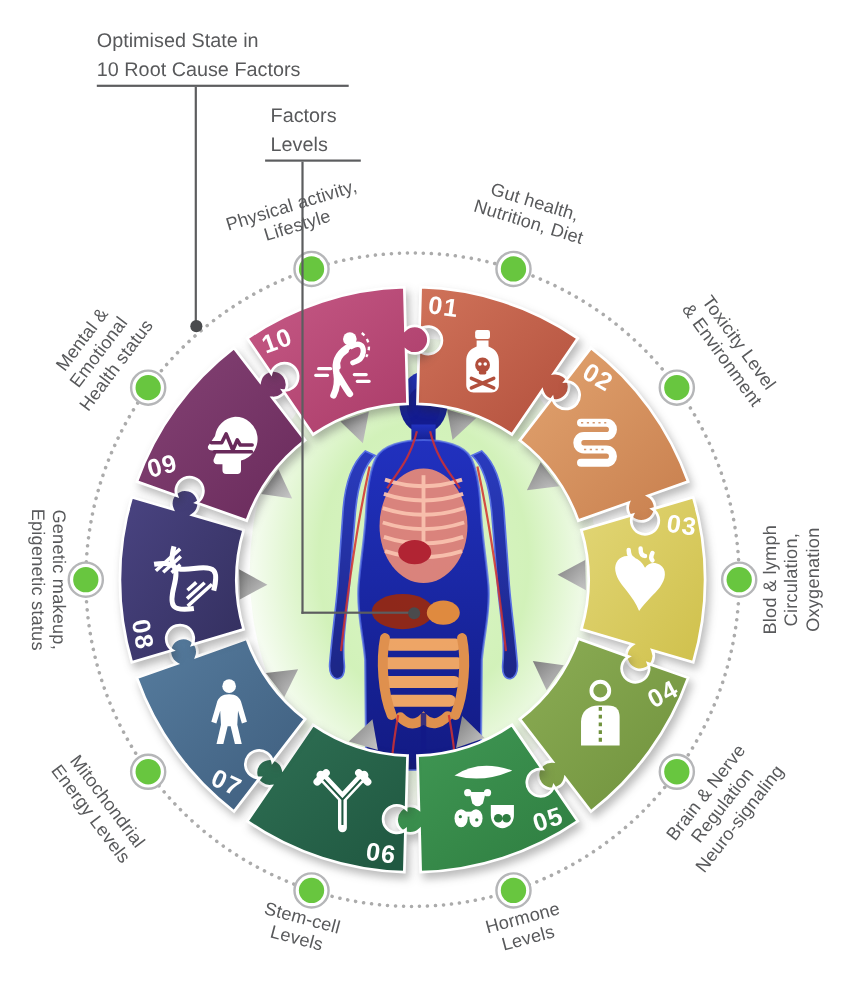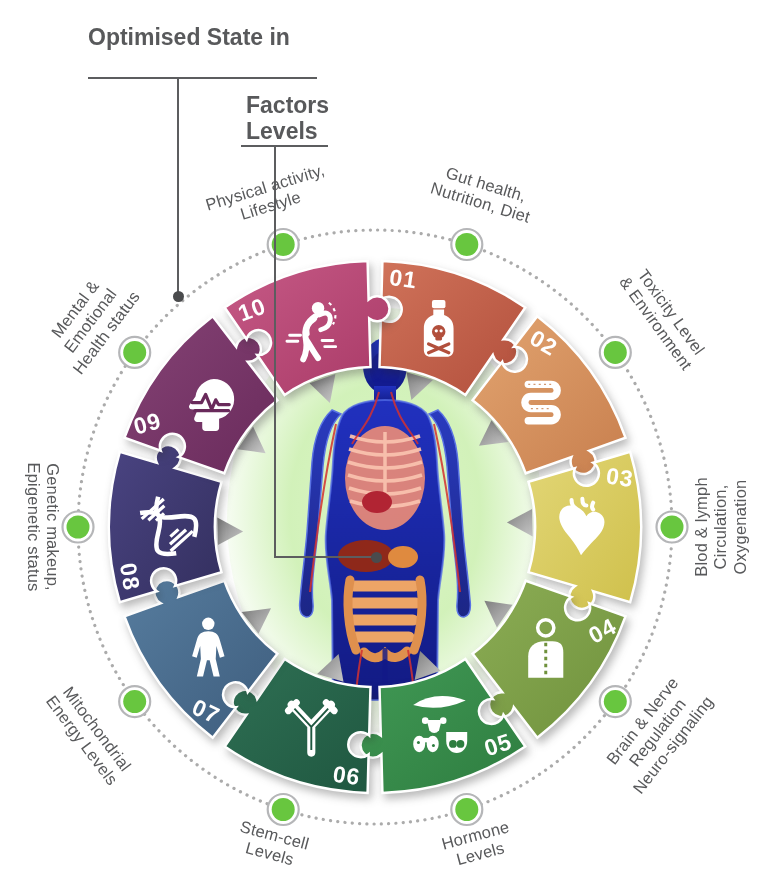--- a/index.html
+++ b/index.html
@@ -5,21 +5,21 @@
   html,body{margin:0;padding:0;background:#fff;}
   .stage{position:relative;width:770px;height:895px;background:#fff;overflow:hidden;
          font-family:"Liberation Sans",sans-serif;}
   .stage svg{position:absolute;left:0;top:0;}
   .piece{stroke:#fff;stroke-width:2.5;filter:drop-shadow(3px 5px 4px rgba(40,40,40,.32));}
   .piece-num{fill:#ffffff;font-family:"Liberation Sans",sans-serif;font-weight:700;
              font-size:23px;letter-spacing:1px;}
   .seg-label{position:absolute;color:#58595b;font-size:16.5px;line-height:1.18;
              text-align:center;white-space:nowrap;letter-spacing:.2px;}
   .seg-label span{display:block;}
-  .anno-text{position:absolute;color:#58595b;font-weight:700;font-size:23px;line-height:26px;}
+  .anno-text{position:absolute;color:#58595b;font-weight:400;font-size:18px;line-height:26px;}
   .anno-line{position:absolute;background:#5c5d5f;}
   .anno-dot{position:absolute;width:11px;height:11px;border-radius:50%;background:#4a4b4d;}
 </style>
 </head>
 <body>
 
 <div class="stage">
 
   <svg id="ring-svg" width="770" height="895" viewBox="0 0 770 895">
     <defs>
@@ -276,20 +276,21 @@
         </g>
         <g>
           <circle cx="283.2" cy="244.5" r="15.5" fill="#fff" stroke="#b5b6b8" stroke-width="2.2"></circle>
           <circle cx="283.2" cy="244.5" r="11.5" fill="#68c63f"></circle>
         </g>
       </g>
   </svg>
 
   <div class="anno-text" style="left:88px;top:24px;">
     <span style="display:block">Optimised State in</span>
+    <span style="display:block">10 Root Cause Factors</span>
   </div>
   <div class="anno-line" style="left:88px;top:77px;width:229px;height:2px;"></div>
   <div class="anno-line" style="left:177px;top:79px;width:2px;height:213px;"></div>
   <div class="anno-dot" style="left:173px;top:291px;"></div>
 
   <div class="anno-text" style="left:246px;top:92px;">
     <span style="display:block">Factors</span>
     <span style="display:block">Levels</span>
   </div>
   <div class="anno-line" style="left:241px;top:145px;width:87px;height:2px;"></div>

